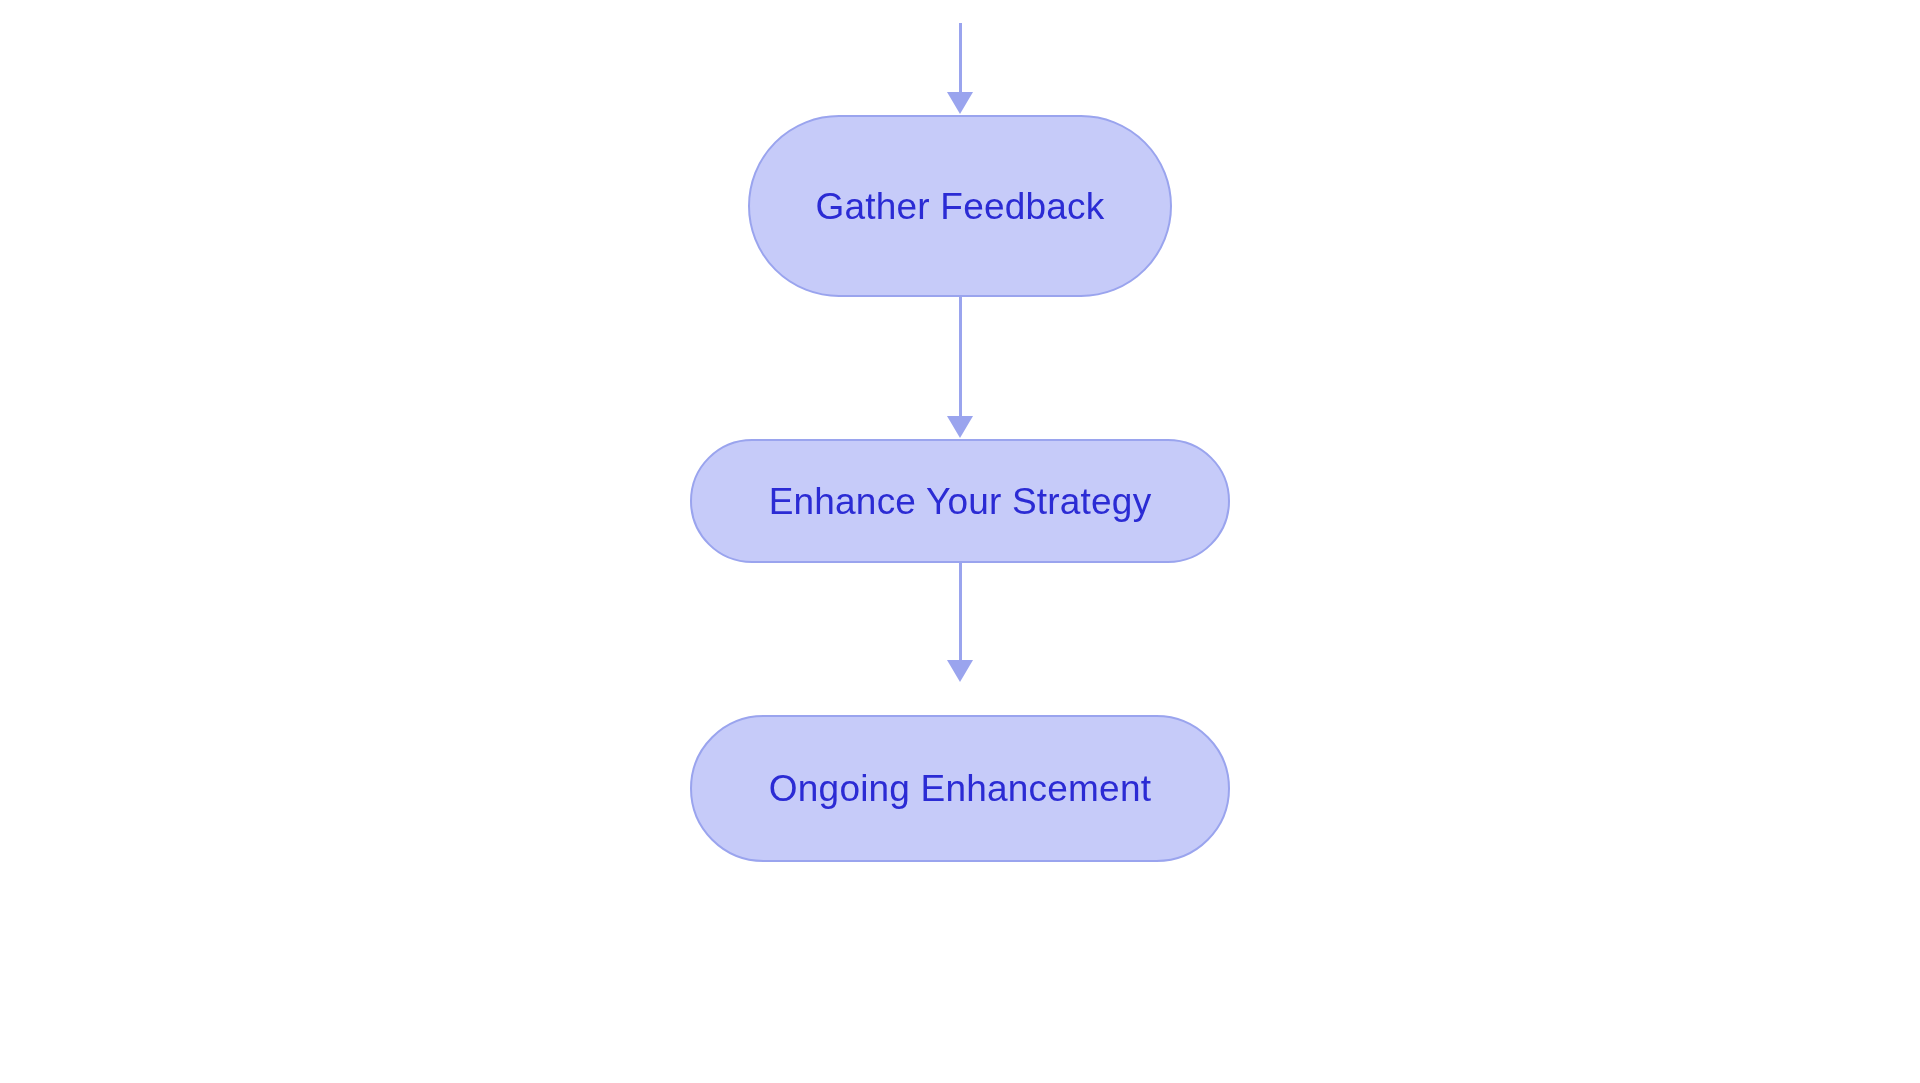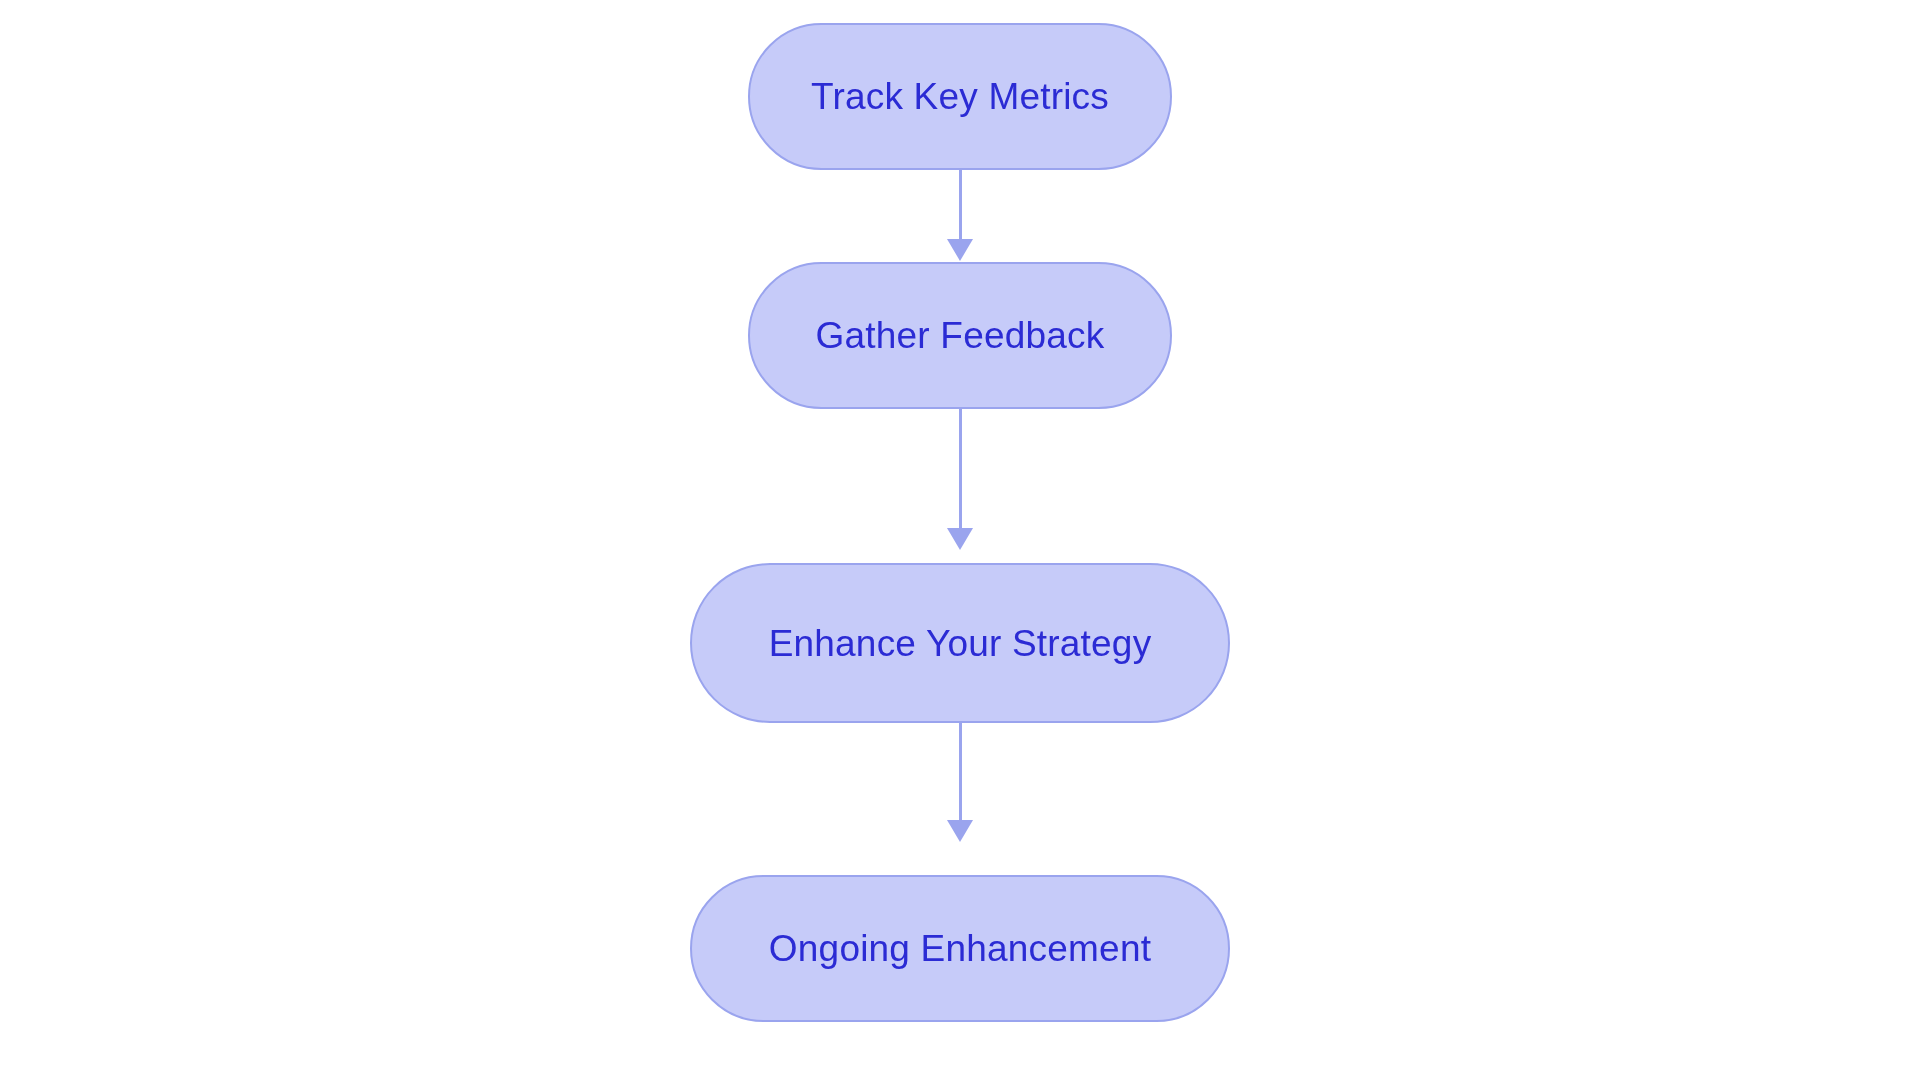--- a/index.html
+++ b/index.html
@@ -43,22 +43,22 @@
     font-weight: 400;
     letter-spacing: 0.2px;
     white-space: nowrap;
     line-height: 1;
   }
   .node-label {
     display: block;
     padding: 0 4px;
   }
   .node-1 { width: 424px; height: 147px; }
-  .node-2 { width: 424px; height: 147px; }
-  .node-3 { width: 540px; height: 160px; margin-top: 12px; }
+  .node-2 { width: 424px; height: 182px; }
+  .node-3 { width: 540px; height: 124px; }
   .node-4 { width: 540px; height: 147px; margin-top: 32px; }
 
   .connector {
     position: relative;
     width: 40px;
     display: flex;
     flex-direction: column;
     align-items: center;
     justify-content: flex-start;
   }
@@ -84,23 +84,20 @@
   .spacer-top { height: 23px; }
 </style>
 </head>
 <body>
 
 <div id="flowchart-canvas">
   <div class="flow-column">
 
     <div class="spacer-top"></div>
 
-    <div class="node node-1">
-      <span class="node-label">Track Key Metrics</span>
-    </div>
 
     <div class="connector conn-1">
       <div class="connector-line"></div>
       <div class="connector-head"></div>
     </div>
 
     <div class="node node-2">
       <span class="node-label">Gather Feedback</span>
     </div>
 

